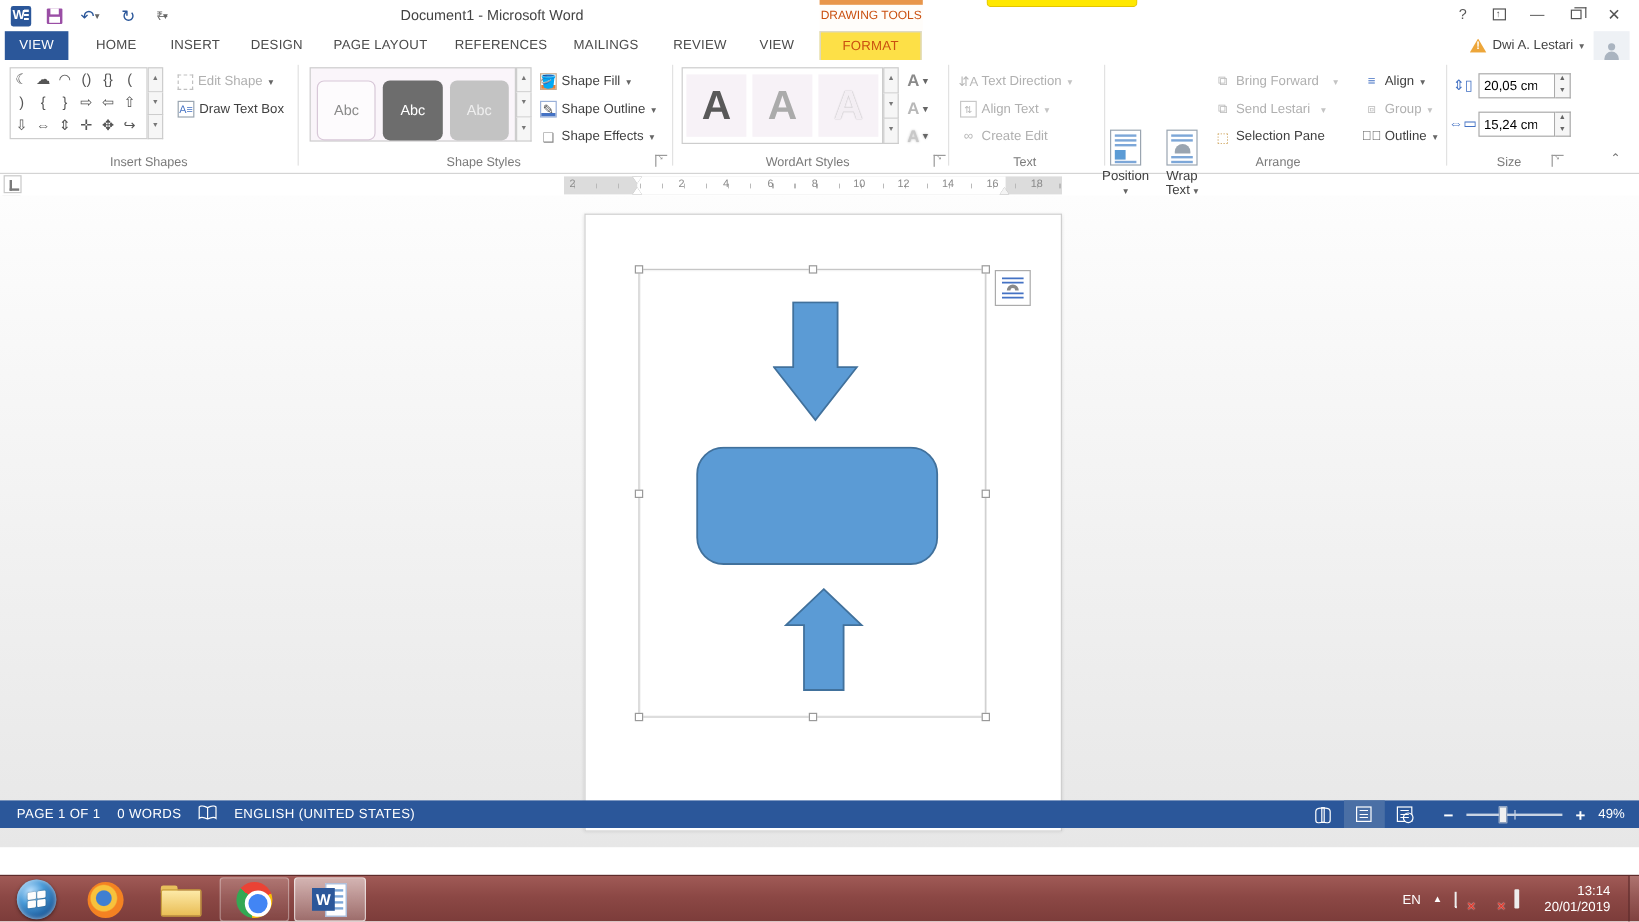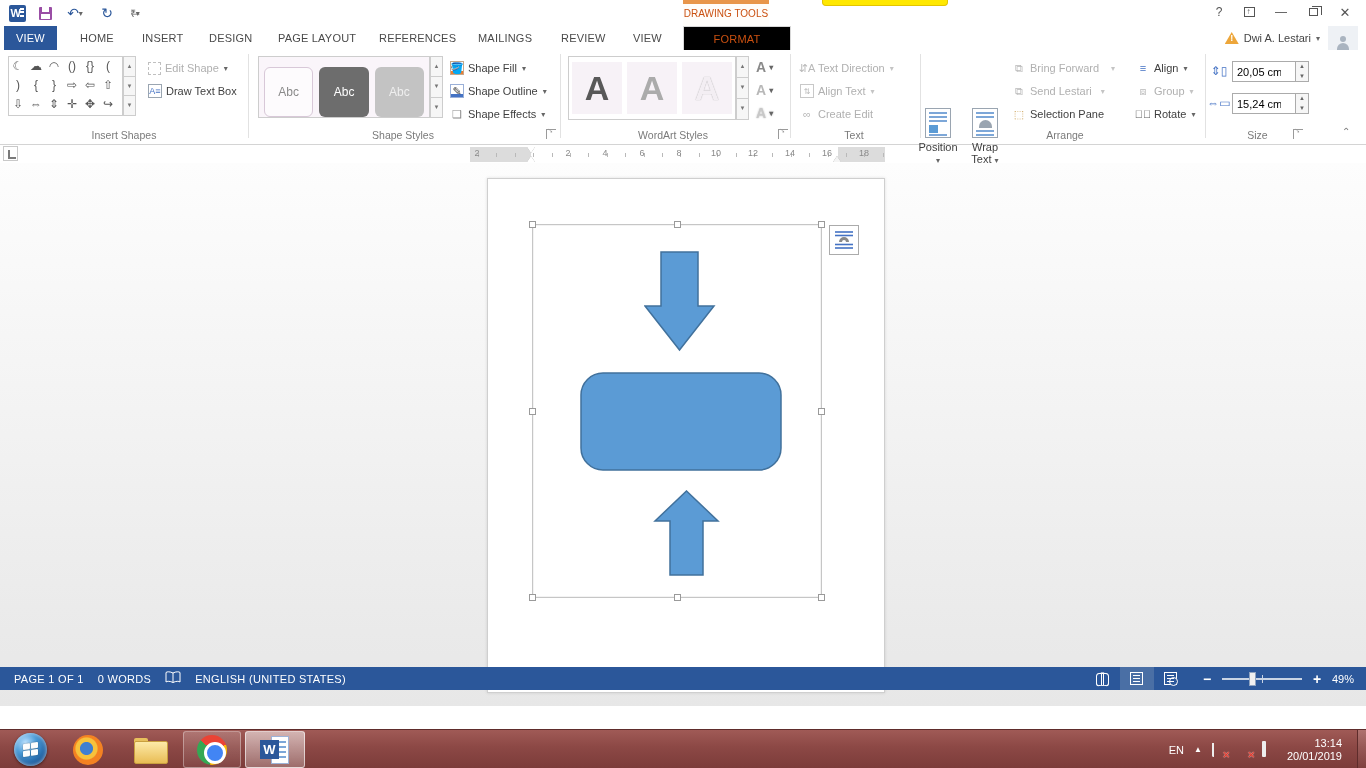--- a/index.html
+++ b/index.html
@@ -26,21 +26,21 @@
   .winbtn { top:2px; width:26px; height:20px; display:flex; align-items:center; justify-content:center; color:#555; font-size:12px; cursor:default; }
   .restore-glyph { width:9px; height:8px; border:1px solid #555; position:relative; background:#fff; }
   .restore-glyph::before { content:""; position:absolute; left:2px; top:-3px; width:9px; height:8px; border:1px solid #555; border-bottom:0; border-left:0; }
   .ribbon-display-glyph { width:11px; height:10px; border:1px solid #555; position:relative; }
   .ribbon-display-glyph::before { content:"↑"; position:absolute; font-size:8px; left:2px; top:-1px; color:#555; }
 
   
   #tabrow { left:0; top:26px; width:1366px; height:24px; background:#fff; }
   .tab { position:absolute; top:0; height:24px; line-height:24px; padding:0 12px; color:#4a4a4a; font-size:11px; letter-spacing:.2px; }
   #tab-file { left:4px; background:#2b579a; color:#fff; width:53px; text-align:center; padding:0; }
-  #tab-format { left:683px; width:108px; text-align:center; padding:0; color:#ca5010; background:#000000; border:1px solid #d8d8d8; border-bottom:0; }
+  #tab-format { left:683px; width:85px; text-align:center; padding:0; color:#ca5010; background:#fde047; border:1px solid #d8d8d8; border-bottom:0; }
   #signin { top:2px; right:46px; height:20px; display:flex; align-items:center; gap:5px; color:#444; }
   .warn-tri { width:14px; height:12px; background:#eda63a; clip-path:polygon(50% 0,100% 100%,0 100%); position:relative; }
   .warn-tri::after { content:"!"; position:absolute; left:5.5px; top:1px; color:#fff; font-size:9px; font-weight:bold; }
   #avatar { top:0px; right:8px; width:30px; height:24px; background:#eef1f5; display:flex; align-items:flex-end; justify-content:center; overflow:hidden; }
   .person { width:14px; height:14px; position:relative; }
   .person::before { content:""; position:absolute; left:4px; top:0; width:6px; height:6px; border-radius:50%; background:#aab4c0; }
   .person::after { content:""; position:absolute; left:1px; top:7px; width:12px; height:7px; border-radius:6px 6px 0 0; background:#aab4c0; }
 
   
   #ribbon { left:0; top:50px; width:1366px; height:95px; background:#fff; border-bottom:1px solid #d4d4d4; }
@@ -148,20 +148,21 @@
 <div id="titlebar" class="abs">
   <div class="abs qat-btn" style="left:6px">
       <span class="word-logo"></span>
     </div>
   <div class="abs qat-btn" style="left:34px">
       <span class="floppy"></span>
     </div>
   <div class="abs qat-btn" style="left:60px;width:30px">↶ <span class="caret">▾</span></div>
   <div class="abs qat-btn" style="left:96px">↻</div>
   <div class="abs qat-btn" style="left:124px;color:#666;font-size:10px">₹̶<span class="caret">▾</span></div>
+  <div id="title-text" class="abs">Document1 - Microsoft Word</div>
   <div id="ctx-group" class="abs">
     <div class="bar"></div>
     <div class="lbl">DRAWING TOOLS</div>
   </div>
   <div id="yellow-pill" class="abs"></div>
   <div class="abs winbtn" style="right:134px">?</div>
   <div class="abs winbtn" style="right:104px">
       <span class="ribbon-display-glyph"></span>
     </div>
   <div class="abs winbtn" style="right:72px">—</div>
@@ -325,21 +326,21 @@
     <span>Align</span>
       <span class="caret">▾</span>
   </div>
   <div class="rbtn disabled" style="left:1136px;top:30px">
     <span class="icon13" style="color:#b8b8b8">⧈</span>
     <span>Group</span>
       <span class="caret" style="color:#c4c4c4">▾</span>
   </div>
   <div class="rbtn" style="left:1136px;top:53px">
     <span class="icon13" style="color:#5a5a5a">◢⃕</span>
-    <span>Rotate</span>
+    <span>Outline</span>
       <span class="caret">▾</span>
   </div>
   <div class="glabel" style="left:925px;width:280px">Arrange</div>
   <div class="gsep" style="left:1205px"></div>
 
   <span class="icon13 abs" style="left:1212px;top:14px;color:#4472c4;font-size:12px">⇕▯</span>
   <input class="spin" style="left: 1232px; top: 11px;" value="20,05 cm">
   <div class="spin-ud" style="left:1296px;top:11px">
       <span>▲</span>
       <span>▼</span>

